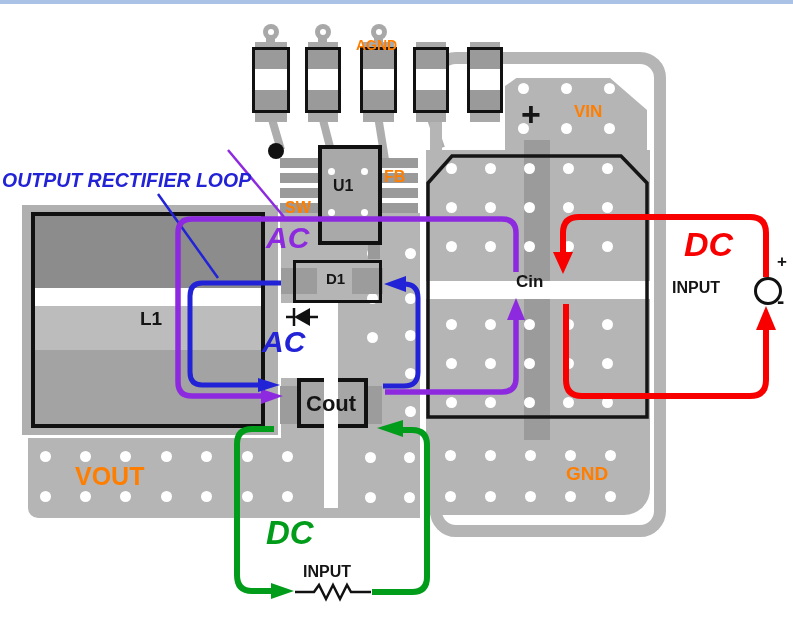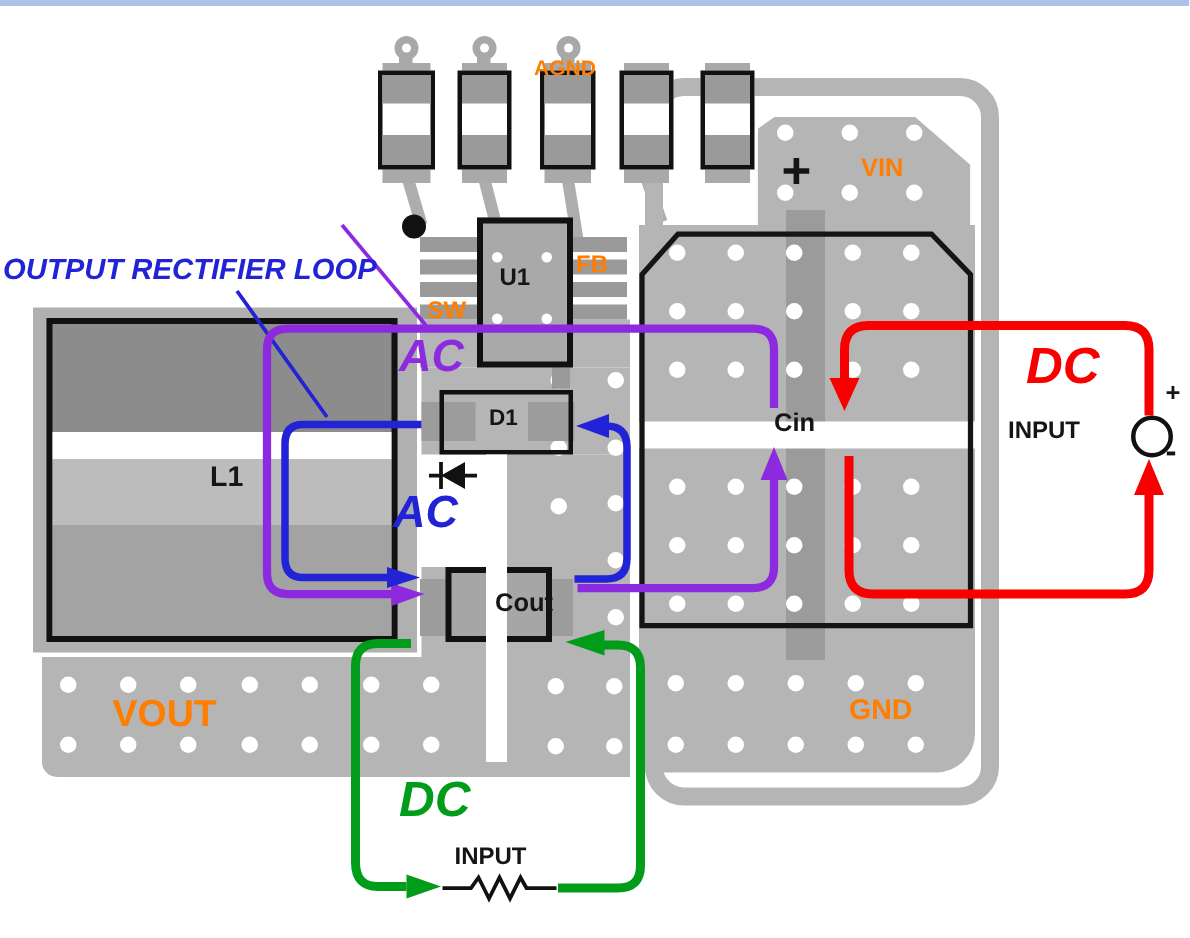--- a/index.html
+++ b/index.html
@@ -248,21 +248,21 @@
   <div class="lbl orange" style="left:574px;top:103px;font-size:17px;">VIN</div>
   <div class="lbl orange" style="left:384px;top:169px;font-size:16px;">FB</div>
   <div class="lbl orange" style="left:285px;top:200px;font-size:16px;">SW</div>
   <div class="lbl orange" style="left:75px;top:464px;font-size:25px;">VOUT</div>
   <div class="lbl orange" style="left:566px;top:464px;font-size:19px;">GND</div>
 
   <div class="lbl black" style="left:333px;top:178px;font-size:16px;z-index:30;">U1</div>
   <div class="lbl black" style="left:326px;top:271px;font-size:15px;z-index:30;">D1</div>
   <div class="lbl black" style="left:140px;top:309px;font-size:19px;z-index:30;">L1</div>
   <div class="lbl black" style="left:516px;top:273px;font-size:17px;z-index:30;">Cin</div>
-  <div class="lbl black" style="left:306px;top:393px;font-size:17px;z-index:30;margin-left:24px;">Cout</div>
+  <div class="lbl black" style="left:306px;top:393px;font-size:22px;z-index:30;">Cout</div>
   <div class="lbl black" style="left:303px;top:564px;font-size:16px;">INPUT</div>
   <div class="lbl black" style="left:672px;top:280px;font-size:16px;">INPUT</div>
 
   <div class="lbl black" style="left:521px;top:97px;font-size:34px;z-index:30;">+</div>
   <div class="lbl black" style="left:777px;top:253px;font-size:17px;">+</div>
   <div class="lbl black" style="left:777px;top:290px;font-size:22px;">-</div>
 
   <svg class="abs" id="svg-overlay" width="793" height="625" viewBox="0 0 793 625">
 
     <polygon points="428,183 452,156 621,156 647,183 647,417 428,417" fill="none" stroke="#151515" stroke-width="3.5"></polygon>

